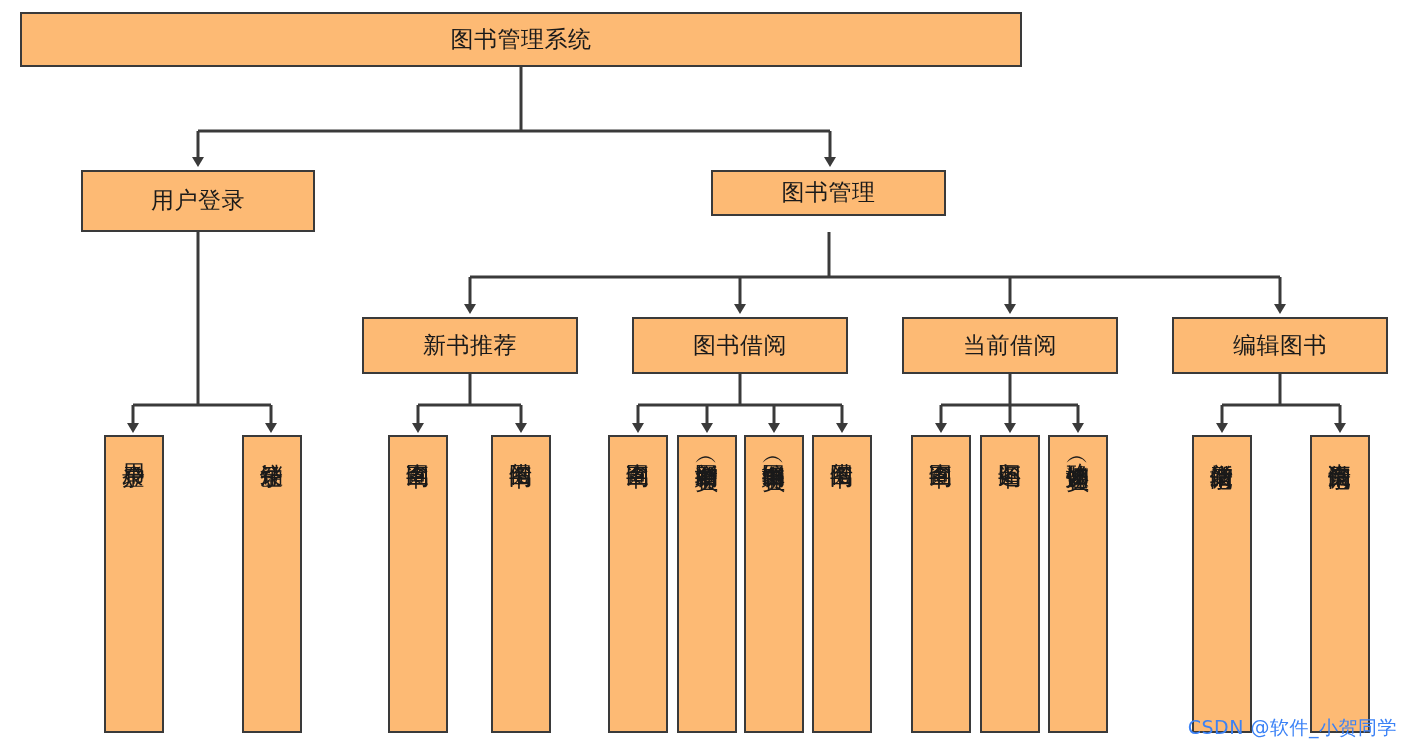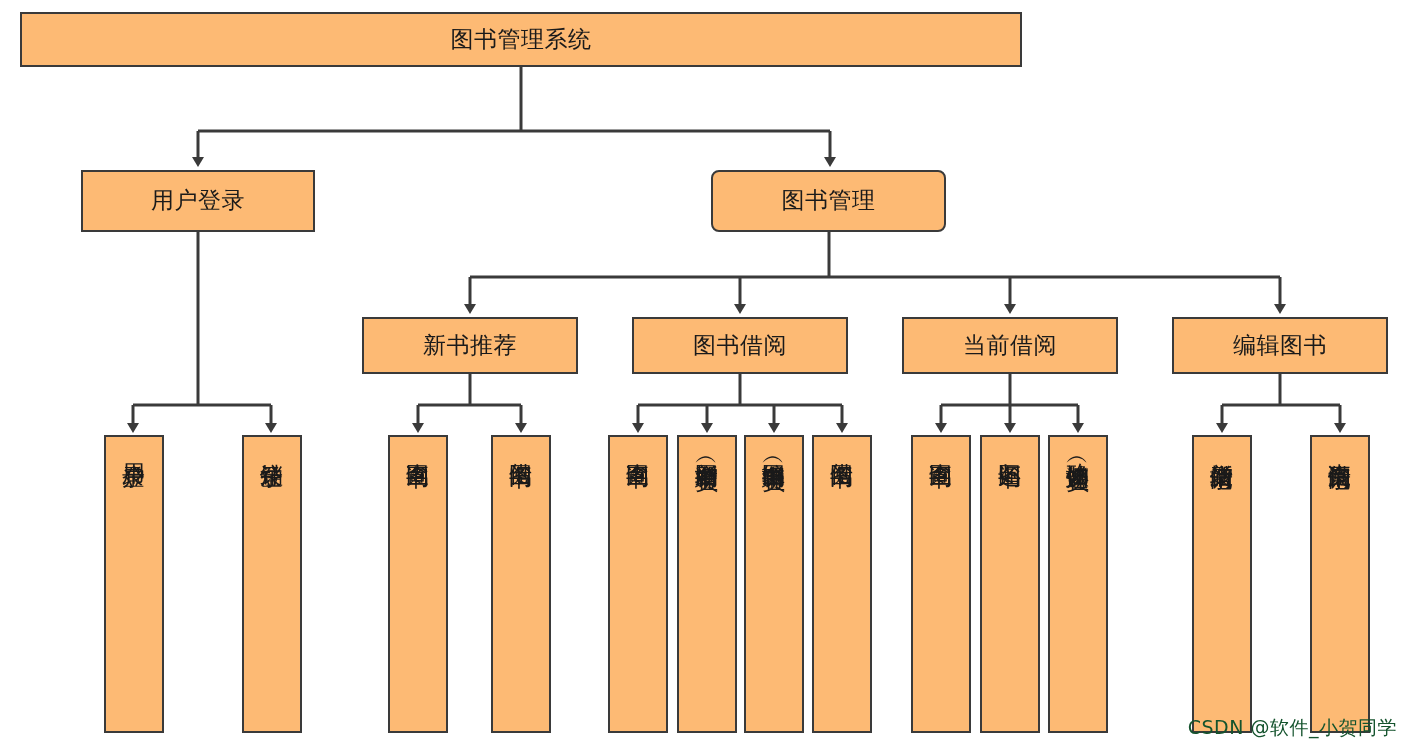--- a/index.html
+++ b/index.html
@@ -55,21 +55,21 @@
     line-height: 1.22;
     letter-spacing: 1px;
     white-space: nowrap;
     color: #1a1a1a;
   }
   .watermark {
     position: absolute;
     right: 8px;
     bottom: 6px;
     font-size: 19px;
-    color: #14532d;
+    color: #3b82f6;
     letter-spacing: 0.5px;
     white-space: nowrap;
   }
 </style>
 </head>
 <body>
 
 <div id="canvas">
 
   <svg class="wires" viewBox="0 0 1405 747">
@@ -123,21 +123,21 @@
   </svg>
 
   <div class="node root node-h" style="left:20px; top:12px; width:1002px; height:55px;">
     <span>图书管理系统</span>
   </div>
 
   <div class="node node-h" style="left:81px; top:170px; width:234px; height:62px;">
     <span>用户登录</span>
   </div>
 
-  <div class="node node-h" style="left:711px; top:170px; width:235px; height:62px;border-radius:8px;">
+  <div class="node node-h" style="left:711px; top:170px; width:235px; height:46px;">
     <span>图书管理</span>
   </div>
 
   <div class="node node-h" style="left:632px; top:317px; width:216px; height:57px;">
     <span>图书借阅</span>
   </div>
 
   <div class="node node-h" style="left:362px; top:317px; width:216px; height:57px;">
     <span>新书推荐</span>
   </div>

